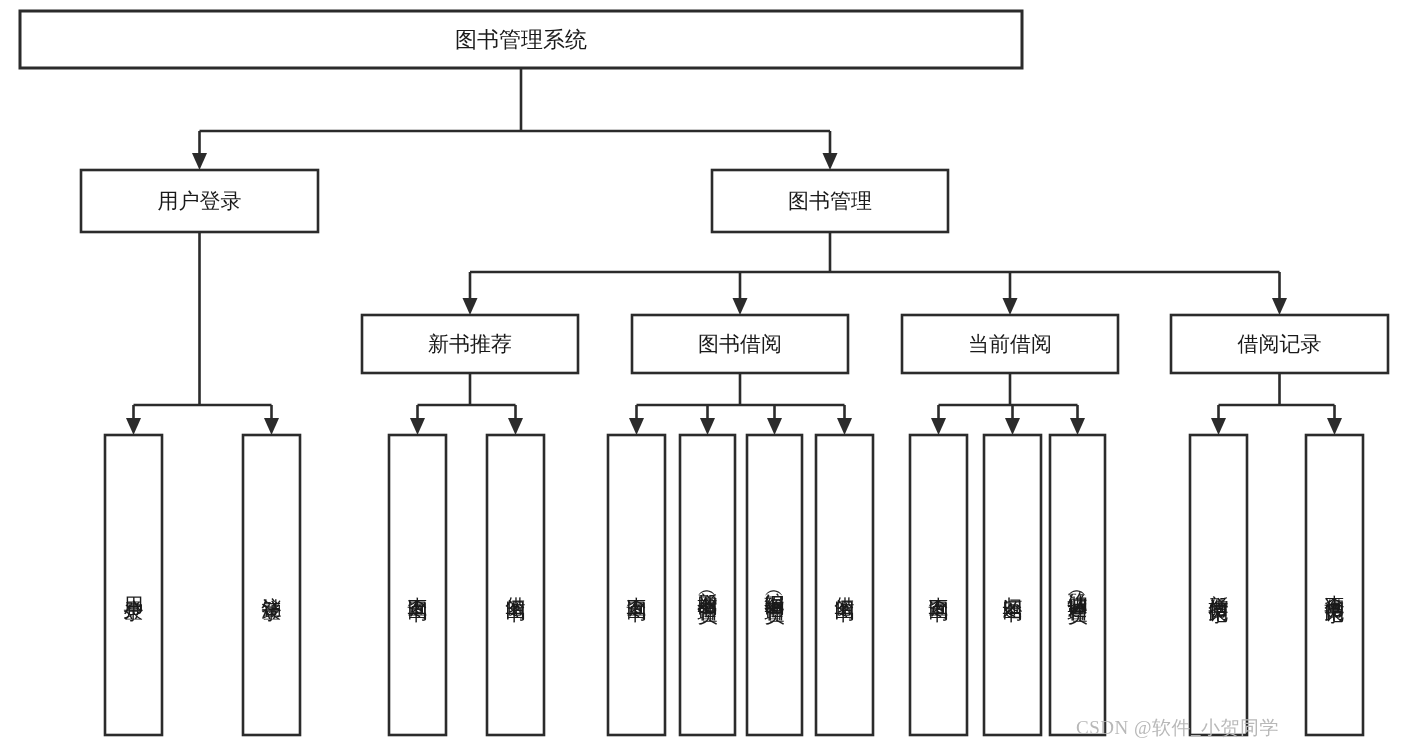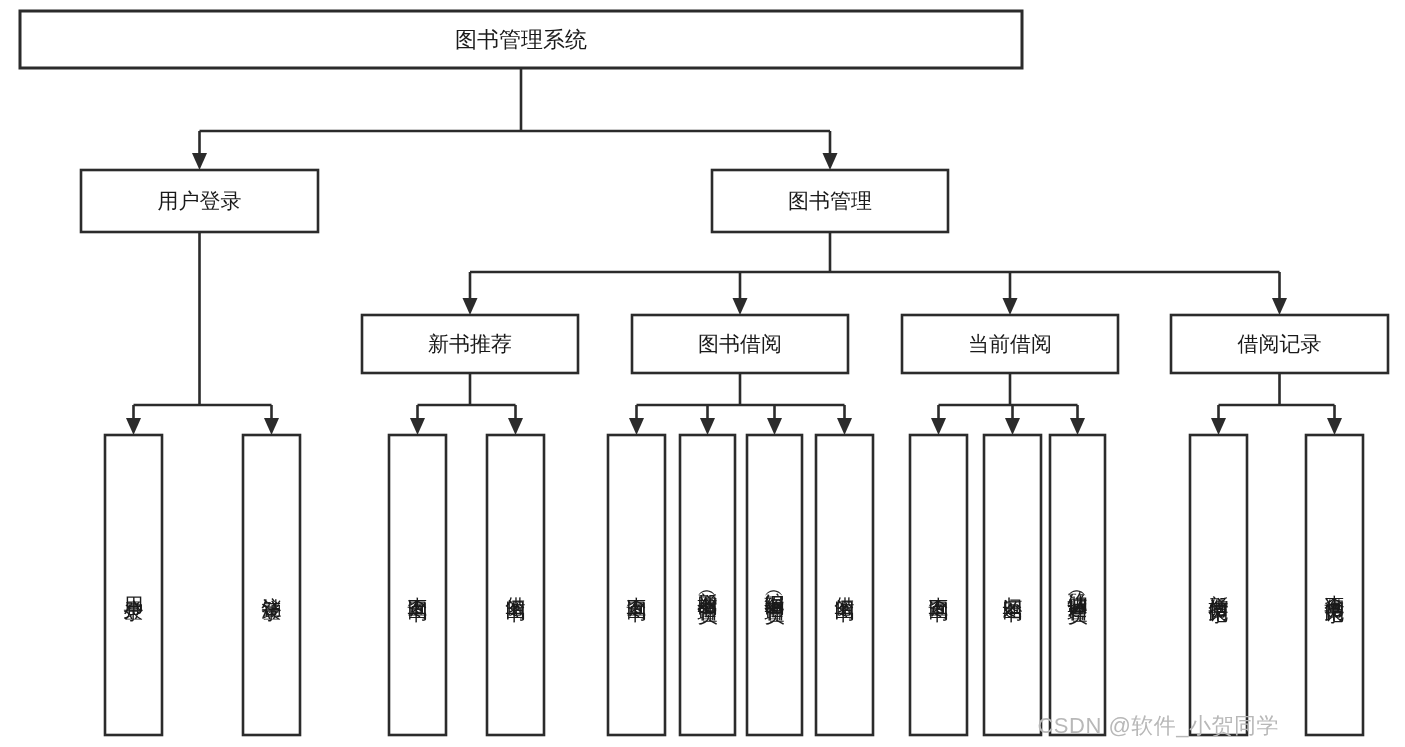--- a/index.html
+++ b/index.html
@@ -69,22 +69,22 @@
     display: flex;
     align-items: center;
     justify-content: center;
     white-space: nowrap;
     pointer-events: none;
   }
   .watermark {
     position: absolute;
     right: 8px;
     bottom: 6px;
-    font-family: Liberation Sans, sans-serif;
-    font-size: 22px;
+    font-family: Liberation Serif, serif;
+    font-size: 19px;
     color: #b8b8b8;
     letter-spacing: 0.5px;
     white-space: nowrap;
   }
 </style>
 </head>
 <body>
 
 <div id="diagram-root">
 

